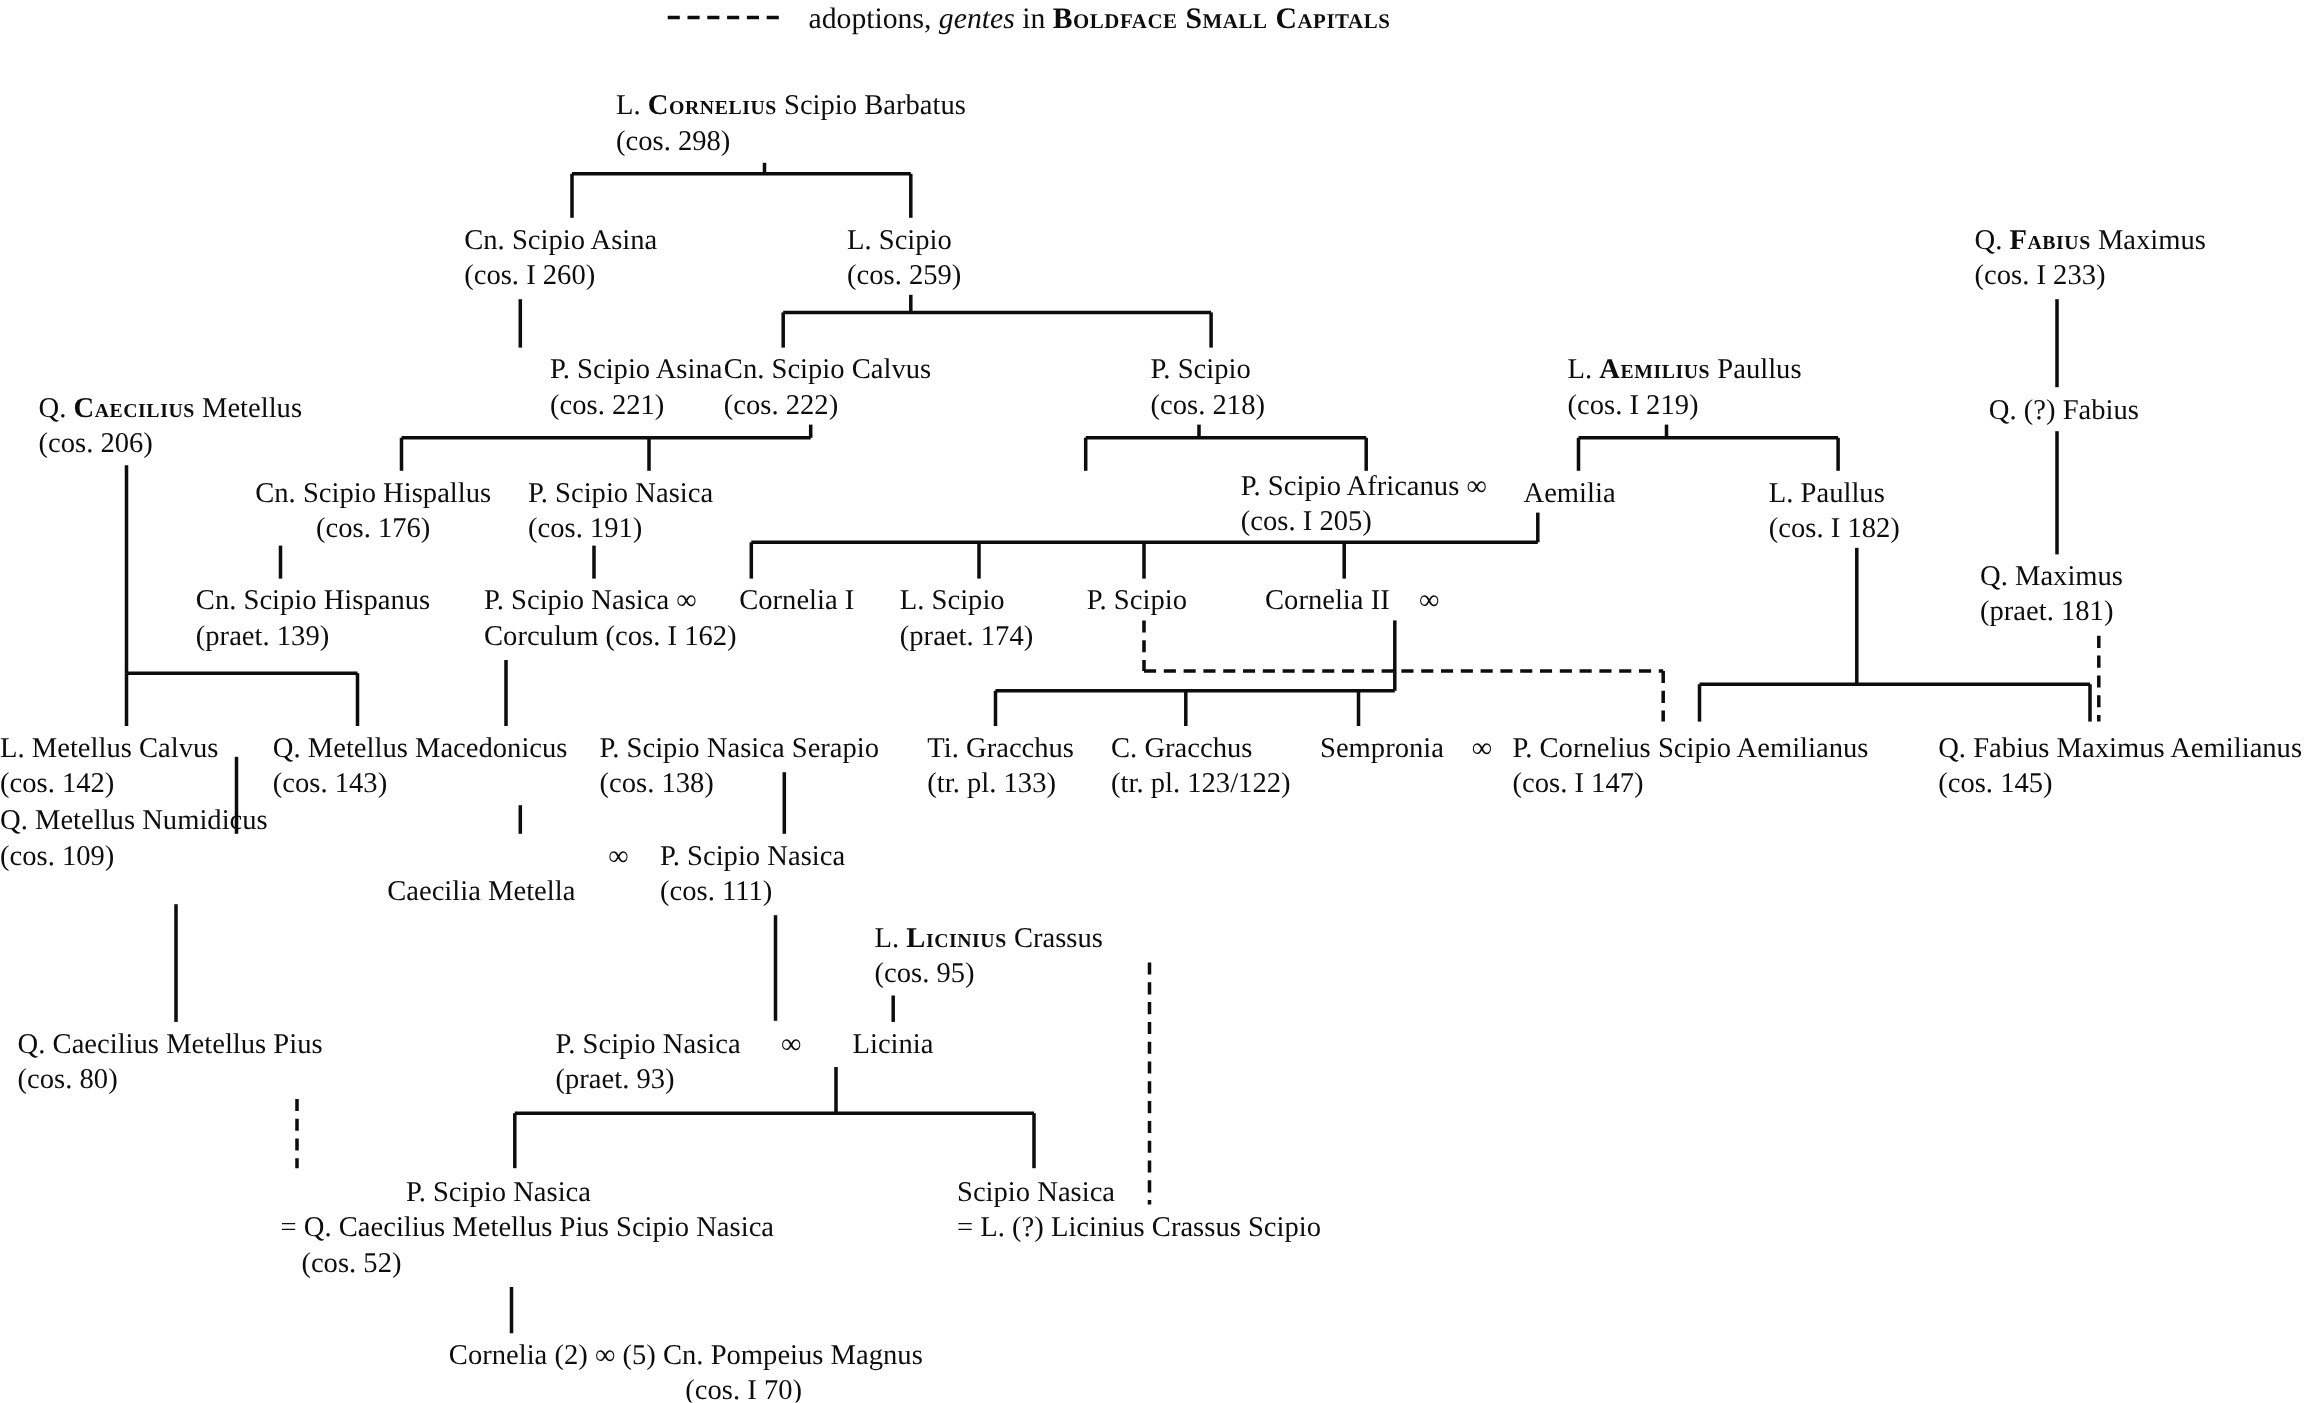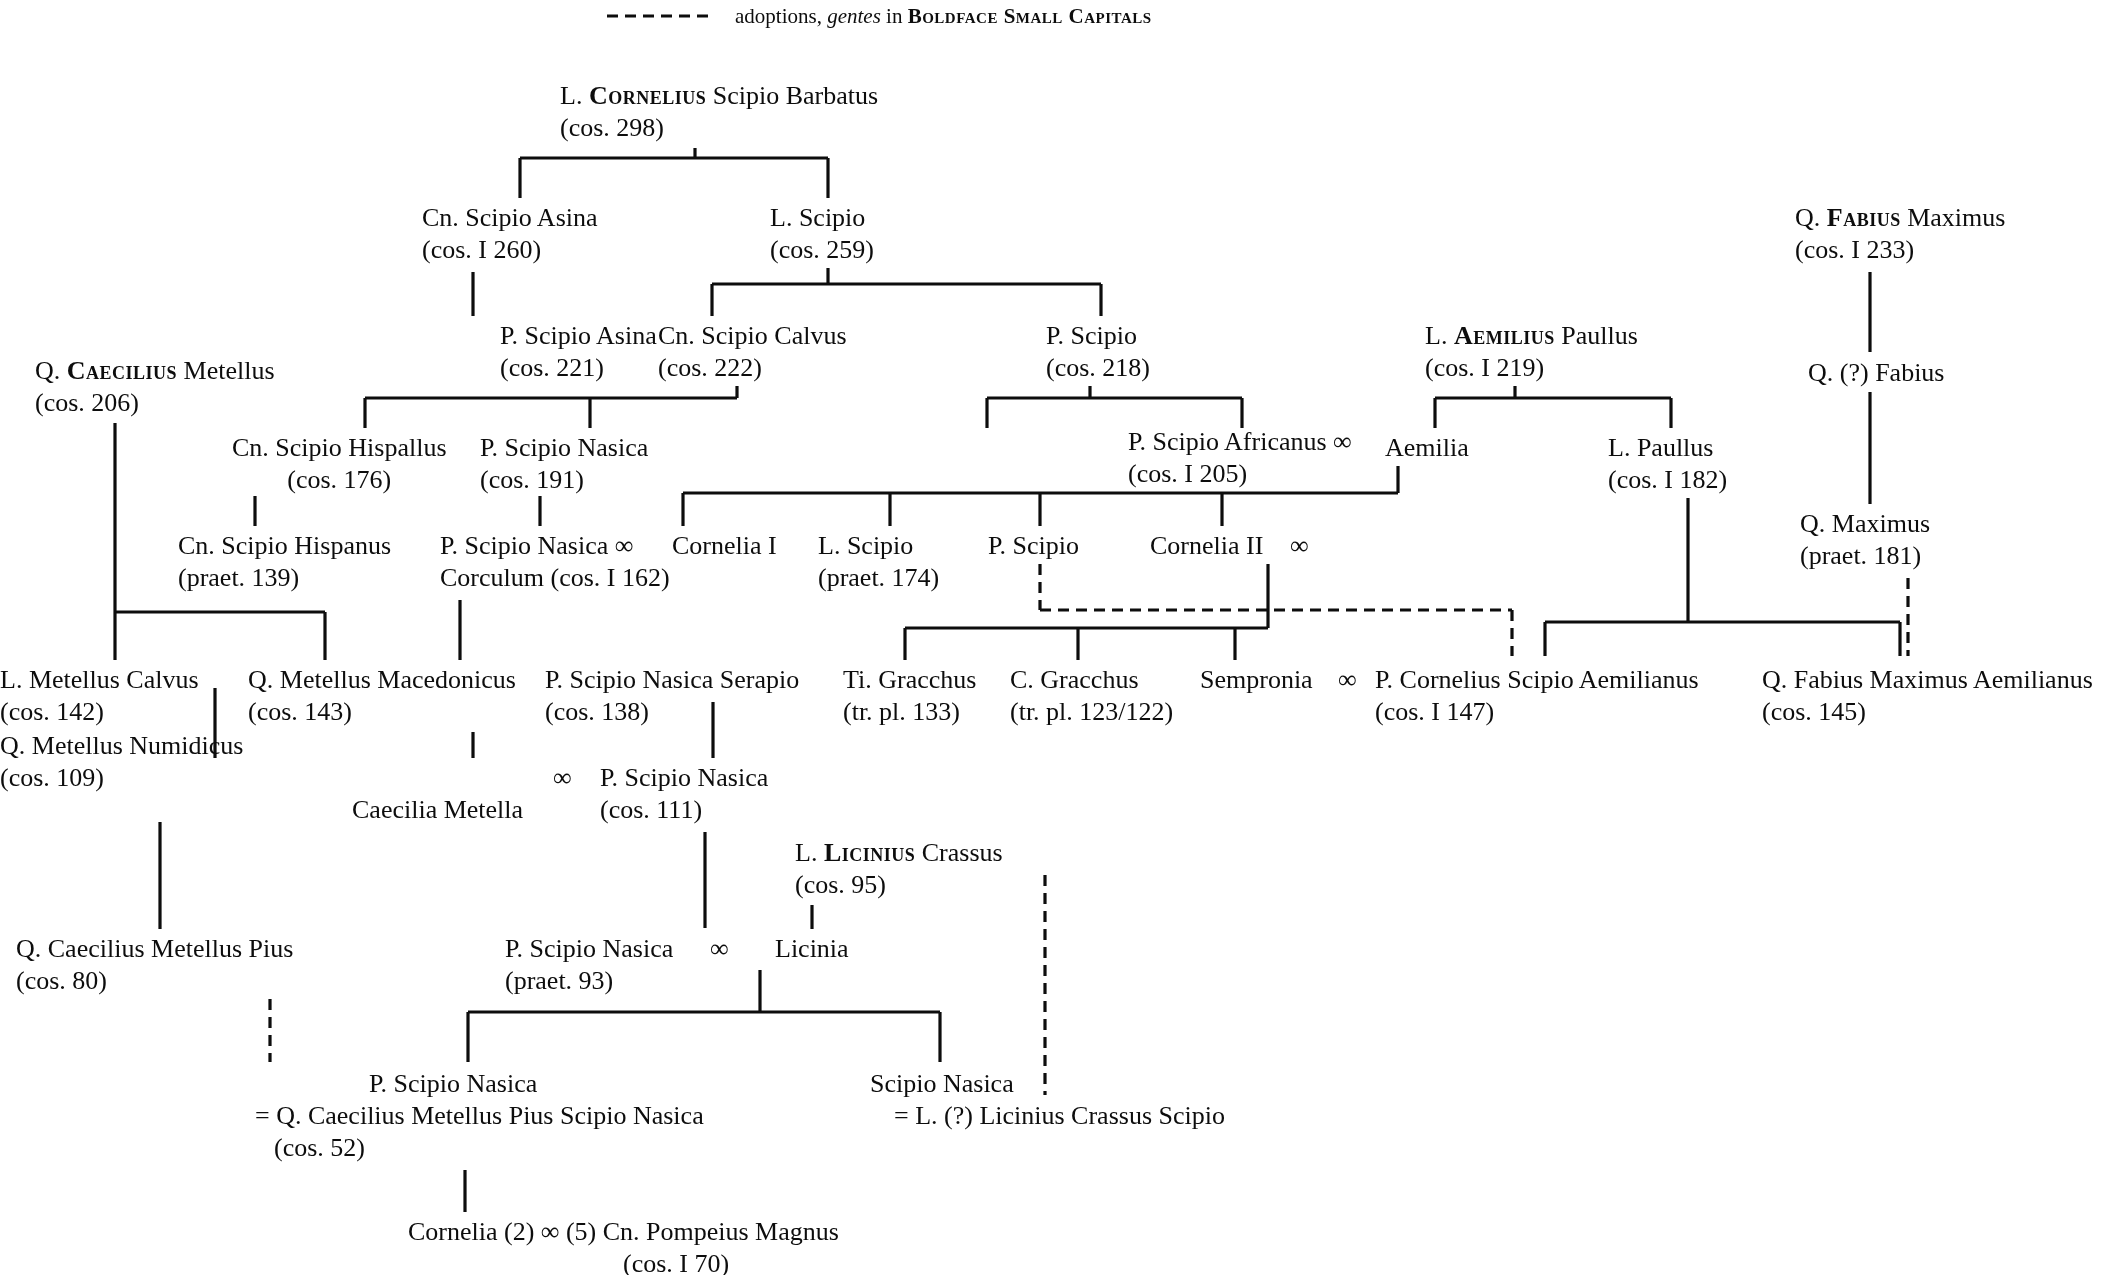--- a/index.html
+++ b/index.html
@@ -14,21 +14,21 @@
   .node {
     position: absolute; z-index: 1;
     font-size: 26px; line-height: 32px;
     white-space: nowrap;
   }
   .node .line { white-space: nowrap; }
   .sc { font-variant: small-caps; font-weight: 700; letter-spacing: 0.5px; }
   .it { font-style: italic; }
   #legend {
     position: absolute; left: 735px; top: 0; z-index: 1;
-    font-size: 21px; line-height: 32px; white-space: nowrap;
+    font-size: 27px; line-height: 32px; white-space: nowrap;
   }
 </style>
 </head>
 <body>
 
 <div id="diagram">
   <svg id="lines-svg" width="2105" height="1275">
       <line x1="695" y1="148" x2="695" y2="158" stroke="#0d0d0d" stroke-width="3.2"></line>
       <line x1="520" y1="158" x2="828" y2="158" stroke="#0d0d0d" stroke-width="3.2"></line>
       <line x1="520" y1="158" x2="520" y2="198" stroke="#0d0d0d" stroke-width="3.2"></line>
@@ -246,19 +246,19 @@
     <div class="node" style="left: 775px; top: 933px;">
       <div class="line"><span>Licinia</span></div>
     </div>
     <div class="node" style="left: 255px; top: 1068px;">
       <div class="line" style="margin-left: 114px;"><span>P. Scipio Nasica</span></div>
       <div class="line"><span>= Q. Caecilius Metellus Pius Scipio Nasica</span></div>
       <div class="line" style="margin-left: 19px;"><span>(cos. 52)</span></div>
     </div>
     <div class="node" style="left: 870px; top: 1068px;">
       <div class="line"><span>Scipio Nasica</span></div>
-      <div class="line" style="margin-left: 24px;"><span>= L. (?) Licinius Crassus Scipio</span></div>
+      <div class="line" style=""><span>= L. (?) Licinius Crassus Scipio</span></div>
     </div>
     <div class="node" style="left: 408px; top: 1216px;">
       <div class="line"><span>Cornelia (2) ∞ (5) Cn. Pompeius Magnus</span></div>
       <div class="line" style="margin-left: 215px;"><span>(cos. I 70)</span></div>
     </div>
   </div>
 
 </body></html>

